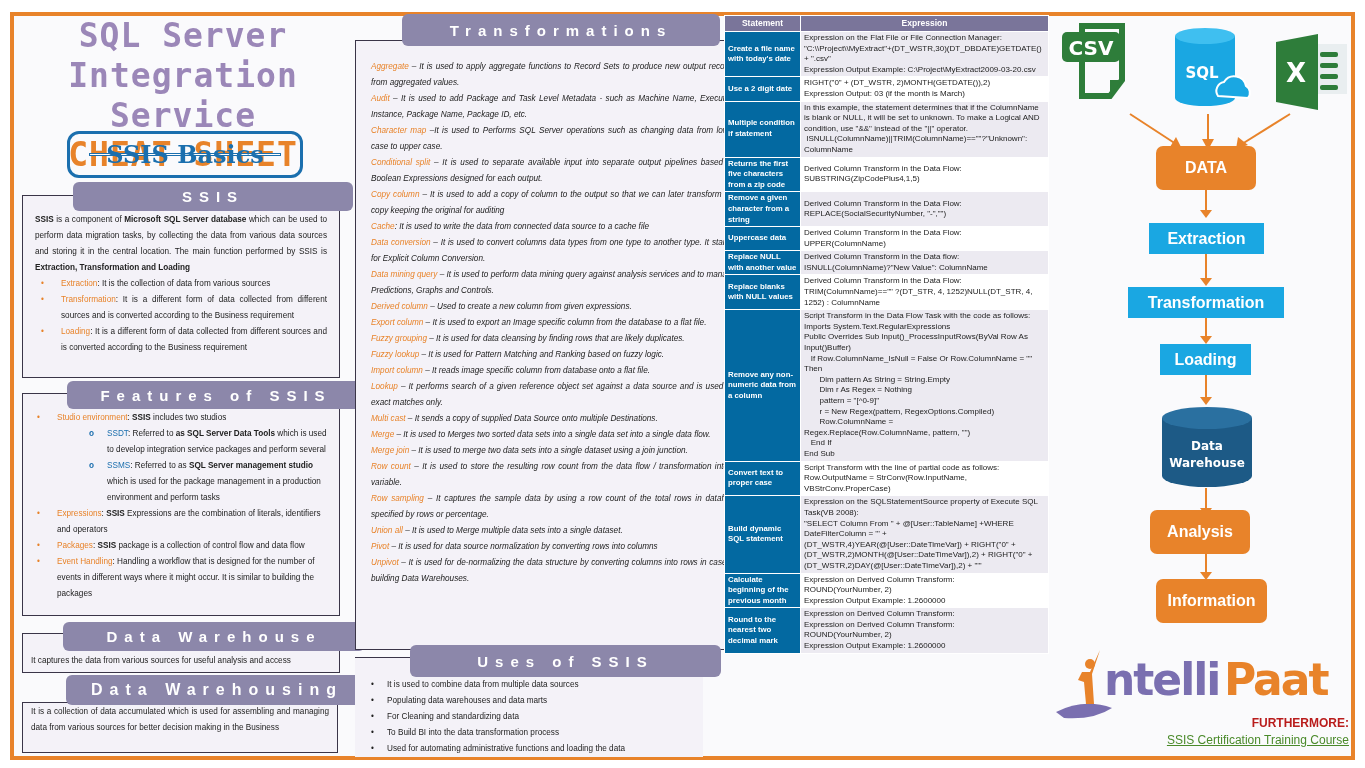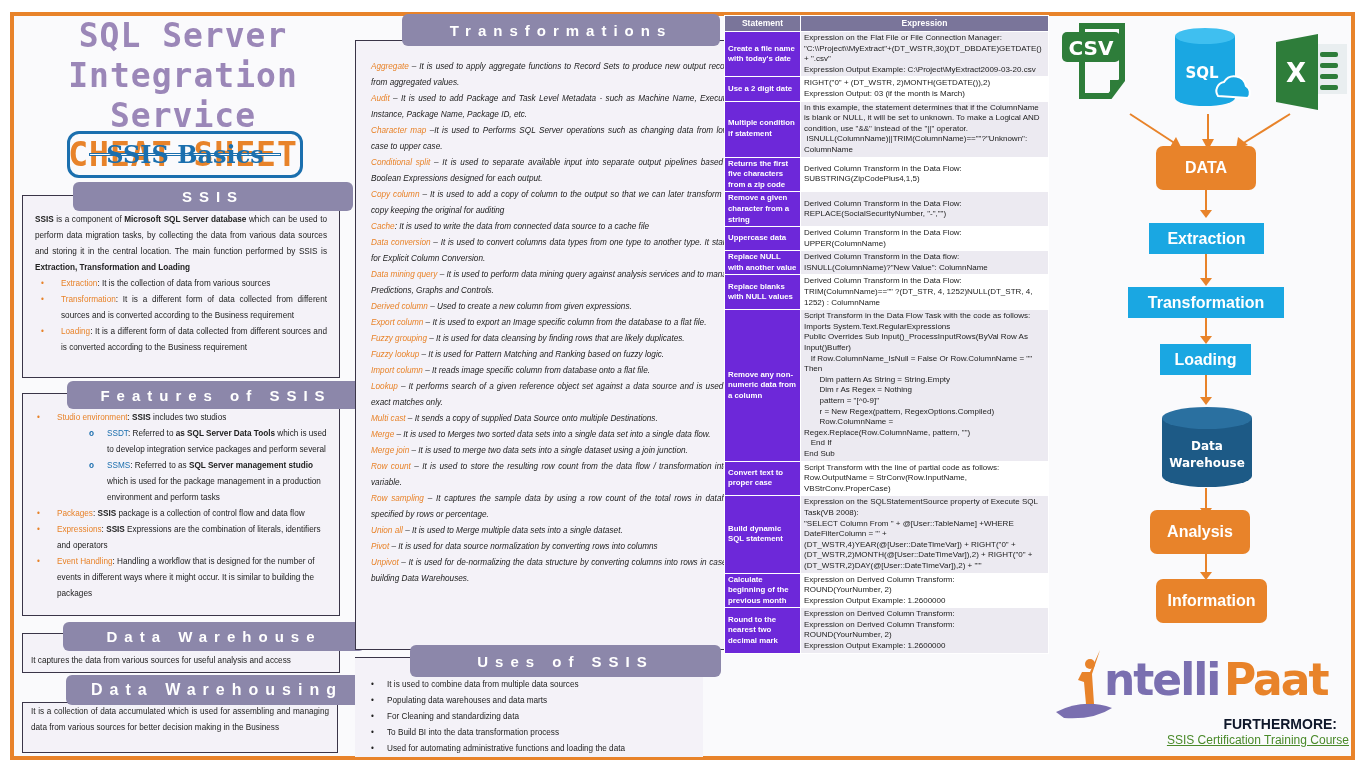--- a/index.html
+++ b/index.html
@@ -25,32 +25,32 @@
   .sub { position: relative; padding-left: 76px; }
   .sub::before { content: "o"; position: absolute; left: 58px; color: #1b6fae; font-weight: bold; }
 
   
   .trans-item { font-size: 8.2px; line-height: 16px; text-align: justify; }
 
   
   .tbl { position: absolute; left: 724px; top: 15px; width: 325px; border-collapse: collapse; font-size: 8px; line-height: 10.6px; }
   .tbl th { background: #7a759a; color: #fff; font-weight: bold; font-size: 8.5px; height: 16px; border: 1px solid #fff; }
   .tbl td { border: 1px solid #fff; vertical-align: middle; padding: 1px 3px; }
-  .tbl td.st { background: #6d28d9; color: #fff; font-weight: bold; width: 76px; font-size: 7.8px; }
+  .tbl td.st { background: #0369a1; color: #fff; font-weight: bold; width: 76px; font-size: 7.8px; }
   .tbl tr.alt td.ex { background: #eceaf1; }
   .tbl td.ex { background: #ffffff; color: #222; white-space: pre-wrap; }
 
   
   .diagram { position: absolute; left: 1052px; top: 14px; width: 300px; height: 744px; }
   .arrow { position: absolute; width: 2px; background: #e8832a; }
   .arrow::after { content: ""; position: absolute; left: -5px; bottom: -6px; border-left: 6px solid transparent; border-right: 6px solid transparent; border-top: 8px solid #e8832a; }
   .obox { position: absolute; background: #e8832a; color: #fff; font-weight: bold; border-radius: 7px; display: flex; align-items: center; justify-content: center; font-size: 16px; }
   .bbox { position: absolute; background: #1aa7e2; color: #fff; font-weight: bold; display: flex; align-items: center; justify-content: center; font-size: 16px; }
   .dw { position: absolute; left: 109px; top: 392px; width: 92px; height: 82px; }
-  .furthermore { position: absolute; right: 28px; top: 716px; font-weight: bold; font-size: 14px; color: #0f172a; }
+  .furthermore { position: absolute; right: 16px; top: 716px; font-weight: bold; font-size: 12px; color: #b91c1c; }
   .course-link { position: absolute; right: 16px; top: 733px; font-size: 12px; color: #4a8a2a; text-decoration: underline; }
   .logo { position: absolute; left: 1054px; top: 650px; width: 290px; height: 70px; }
 </style>
 </head>
 <body>
 
 <div class="frame"></div>
 <div class="page-bg"></div>
 
 <div class="title-block">
@@ -72,22 +72,22 @@
     <div class="ptext bullet"><span class="or">Loading</span><span>: It is a different form of data collected from different sources and is converted according to the Business requirement</span></div>
   </div>
 </div>
 <div class="panel-head" style="left:39px;top:182px;width:280px;height:29px;">SSIS</div>
 
 <div class="panel" style="left:22px;top:393px;width:318px;height:223px;">
   <div style="padding:16px 8px 0 8px;">
     <div class="ptext bullet" style="text-align:left;"><span class="or">Studio environment</span><span>: </span><span class="b">SSIS</span><span> includes two studios</span></div>
     <div class="ptext sub" style="text-align:left;"><span class="bl">SSDT</span><span>: Referred to </span><span class="b">as SQL Server Data Tools</span><span> which is used to develop integration service packages and perform several</span></div>
     <div class="ptext sub" style="text-align:left;"><span class="bl">SSMS</span><span>: Referred to as </span><span class="b">SQL Server management studio</span><span> which is used for the package management in a production environment and perform tasks</span></div>
+    <div class="ptext bullet" style="text-align:left;"><span class="or">Expressions</span><span>: </span><span class="b">SSIS</span><span> Expressions are the combination of literals, identifiers and operators</span></div>
     <div class="ptext bullet" style="text-align:left;"><span class="or">Packages</span><span>: </span><span class="b">SSIS</span><span> package is a collection of control flow and data flow</span></div>
-    <div class="ptext bullet" style="text-align:left;"><span class="or">Expressions</span><span>: </span><span class="b">SSIS</span><span> Expressions are the combination of literals, identifiers and operators</span></div>
     <div class="ptext bullet" style="text-align:left;"><span class="or">Event Handling</span><span>: </span><span>Handling a workflow that is designed for the number of events in different ways where it might occur. It is similar to building the packages</span></div>
   </div>
 </div>
 <div class="panel-head" style="left:33px;top:381px;width:298px;height:28px;">Features of SSIS</div>
 
 <div class="panel" style="left:22px;top:633px;width:318px;height:40px;">
   <div class="ptext" style="padding:19px 8px 0 8px;">It captures the data from various sources for useful analysis and access</div>
 </div>
 <div class="panel-head" style="left:29px;top:622px;width:302px;height:29px;">Data Warehouse</div>
 

